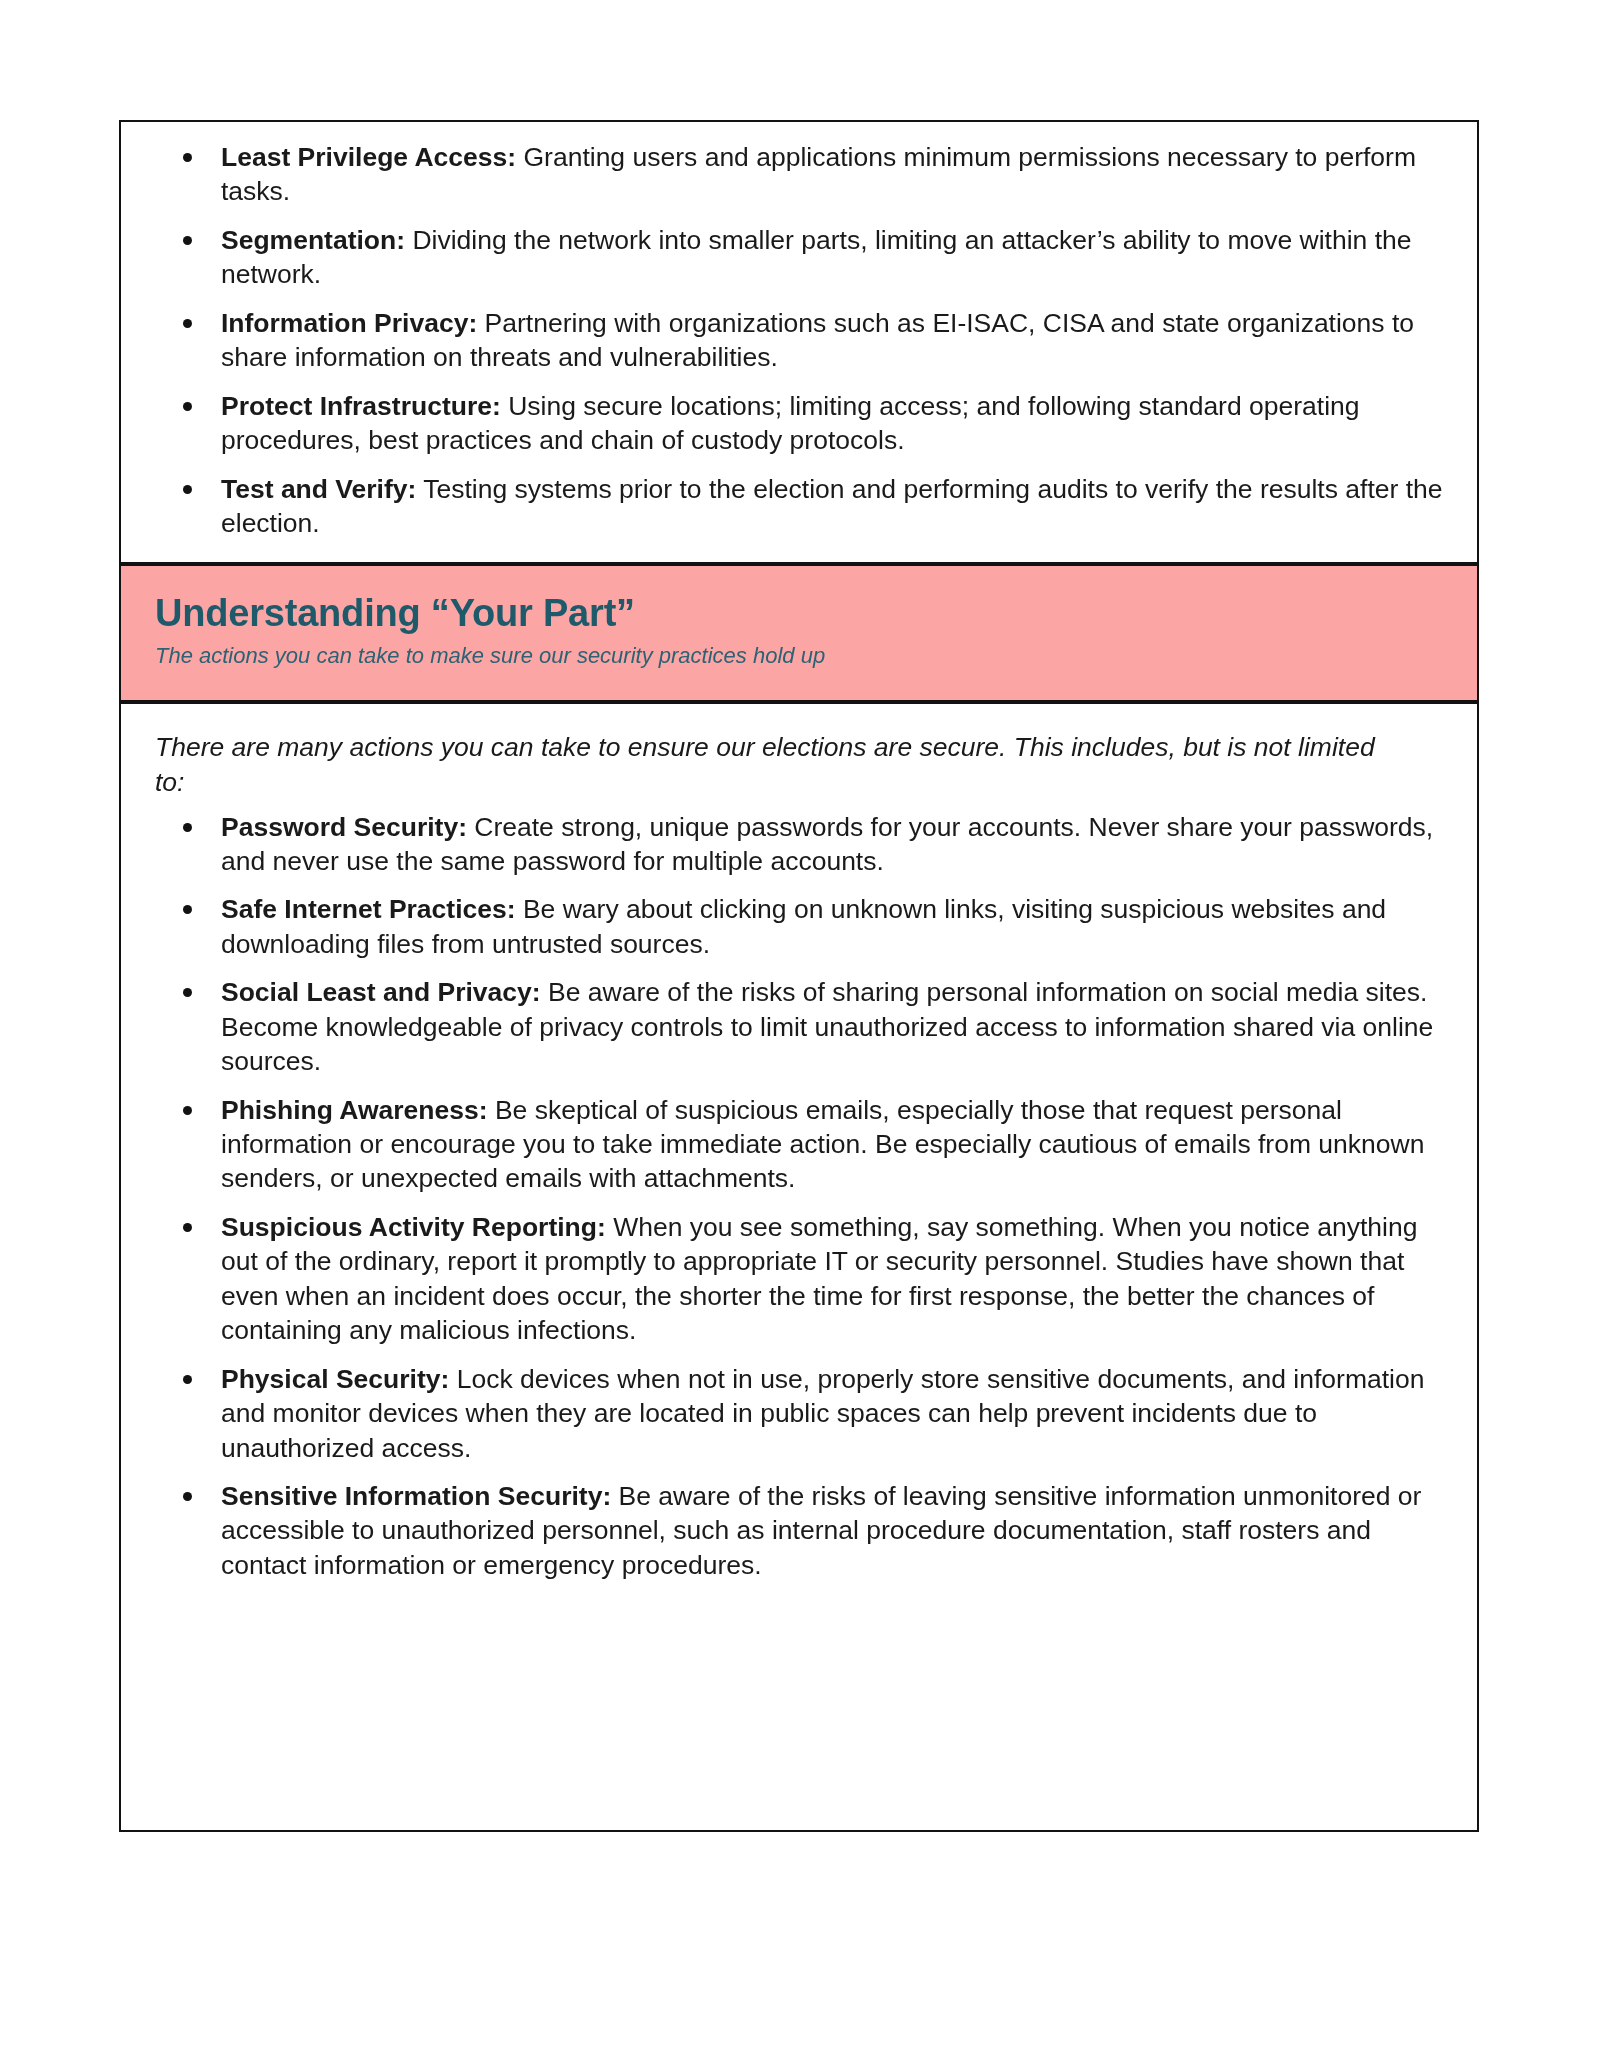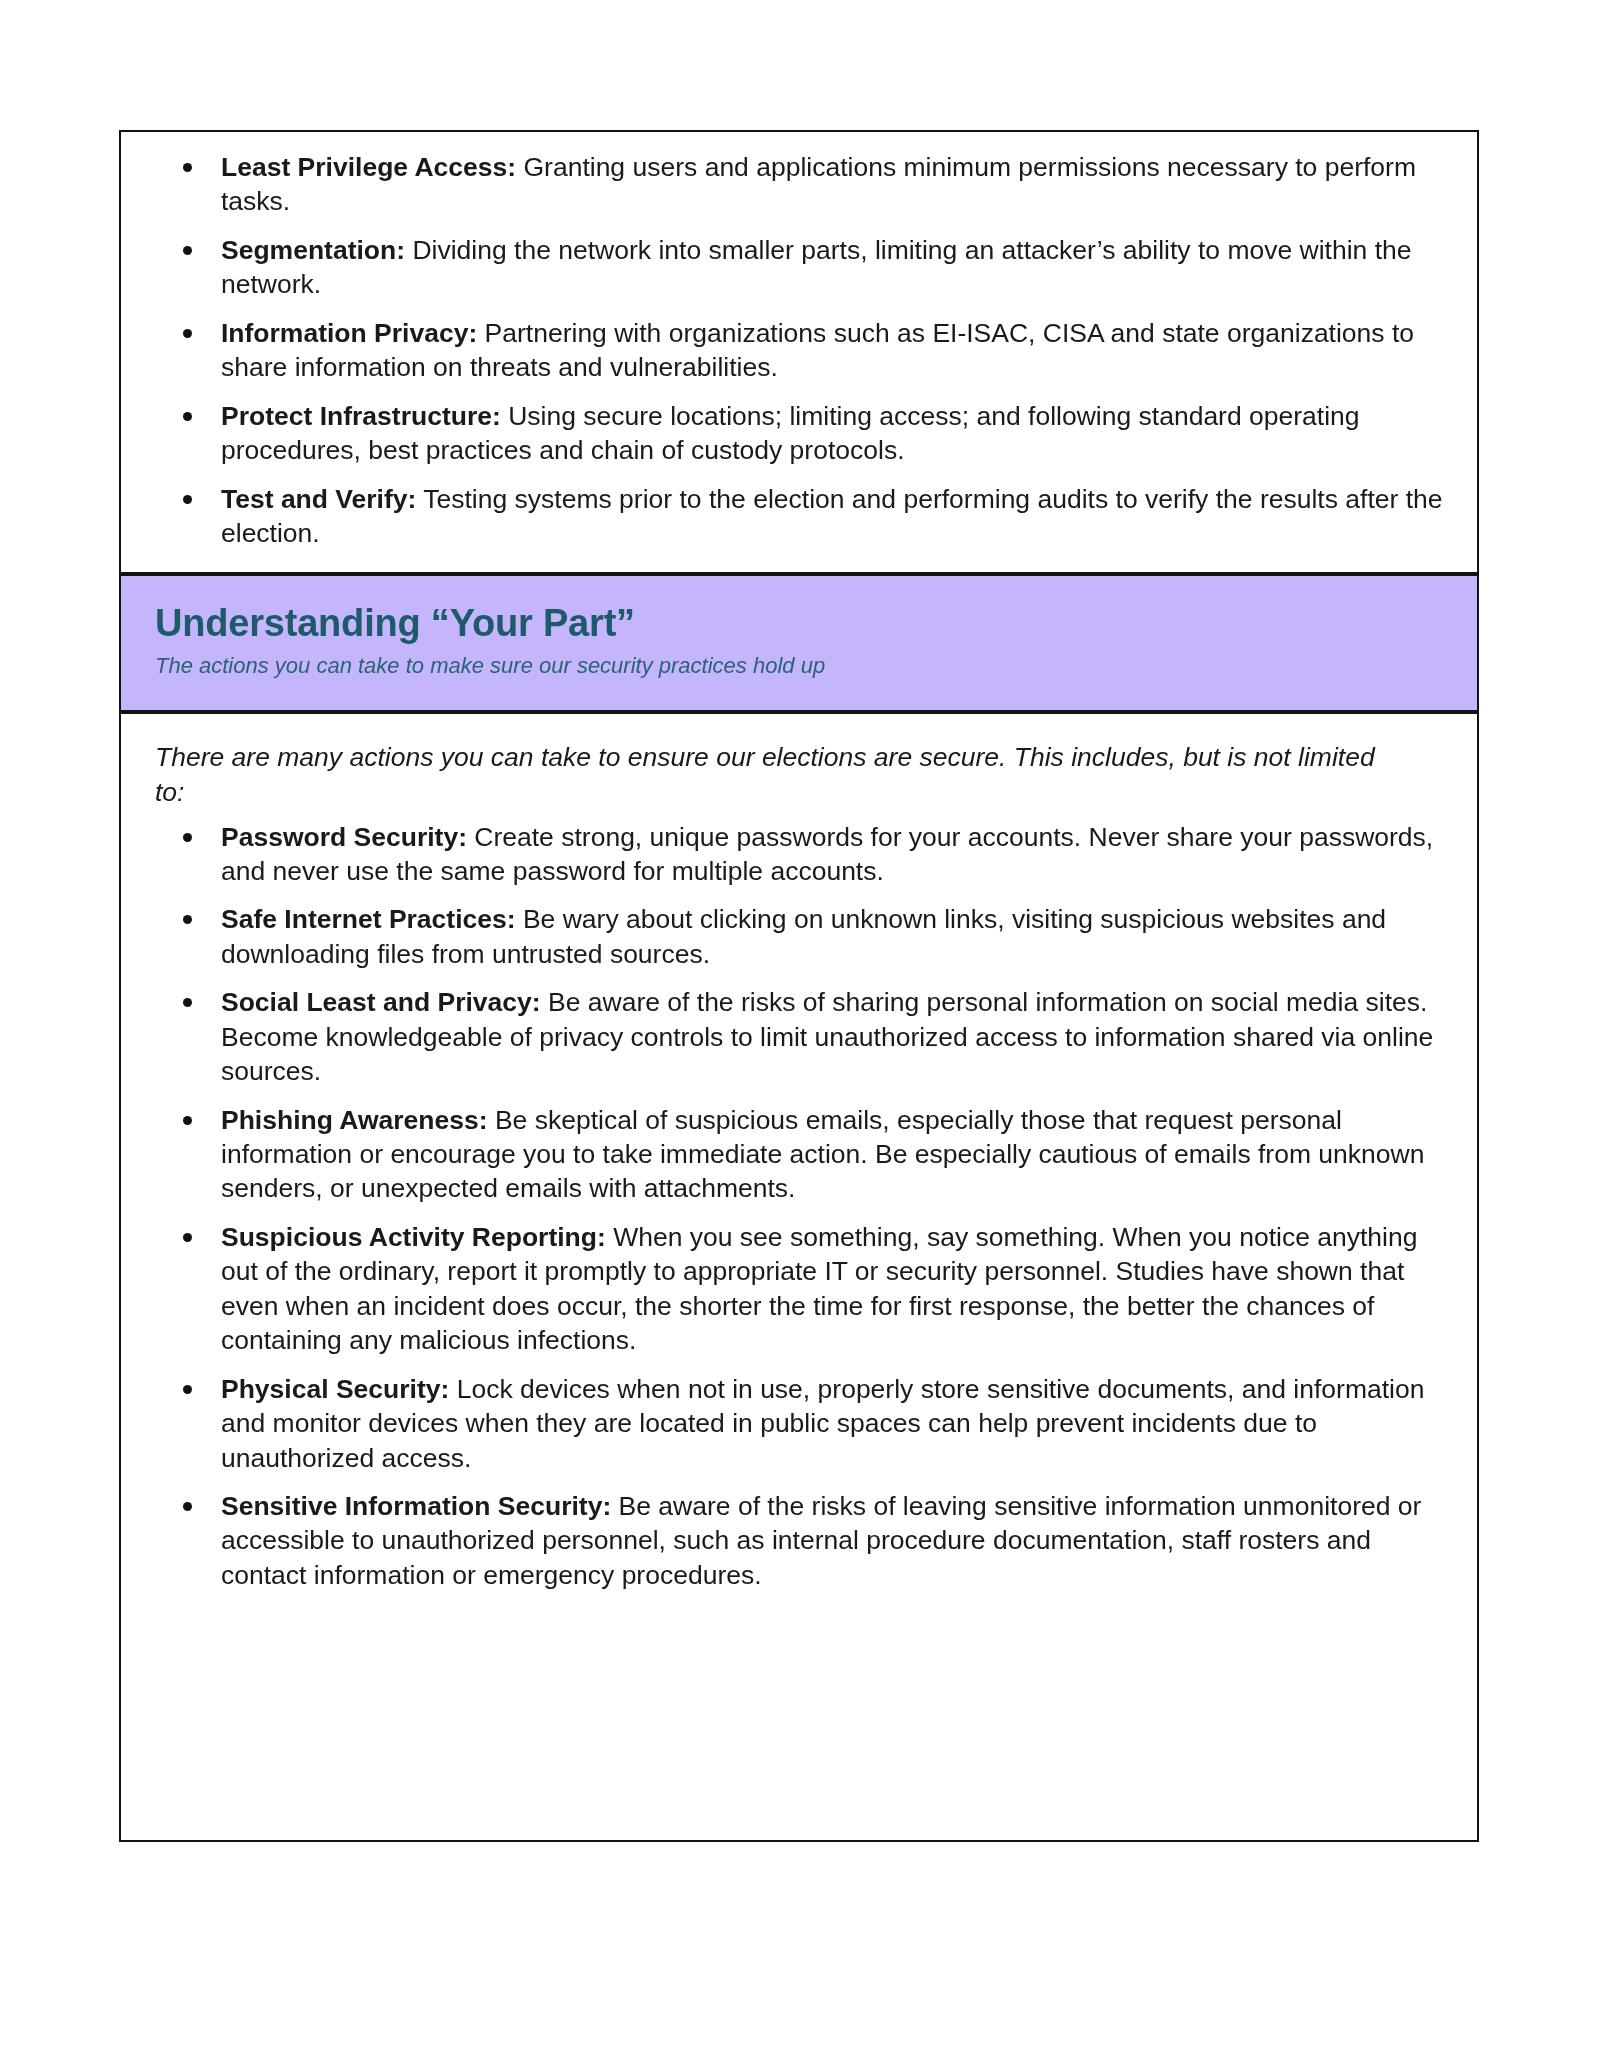--- a/index.html
+++ b/index.html
@@ -18,42 +18,42 @@
     position: relative;
     width: 1599px;
     height: 2069px;
     box-sizing: border-box;
   }
 
   
   .doc-frame {
     position: absolute;
     left: 119px;
-    top: 130px;
+    top: 120px;
     width: 1360px;
     box-sizing: border-box;
   }
 
   .box {
     border: 2px solid #121212;
     box-sizing: border-box;
     background: #ffffff;
   }
   .box + .box {
     border-top: 2px solid #121212;
   }
 
   
   .section-bullets-top {
     padding: 18px 34px 22px 34px;
   }
 
   
   .section-banner {
-    background: #c4b5fd;
+    background: #fca5a5;
     padding: 26px 34px 30px 34px;
     border-top: none;
   }
   .banner-title {
     font-size: 38px;
     font-weight: bold;
     color: #1f5a6b;
     letter-spacing: -0.2px;
     line-height: 1.15;
     margin: 0 0 6px 0;

